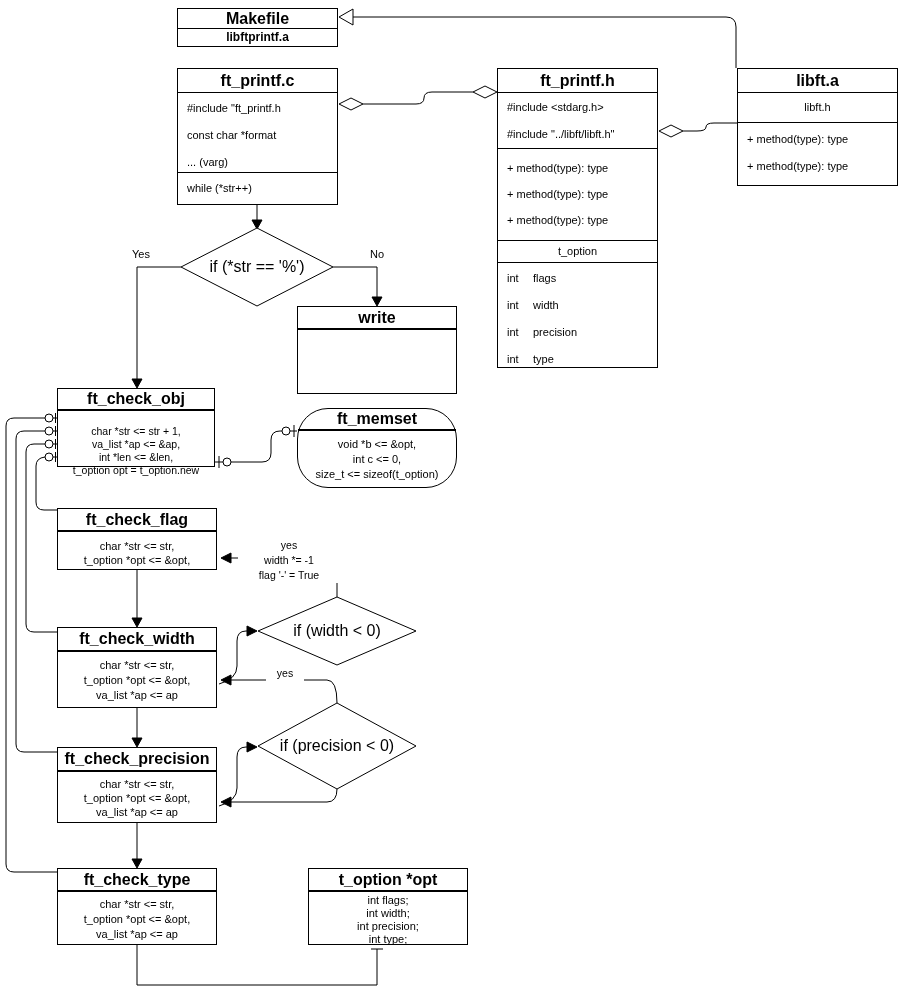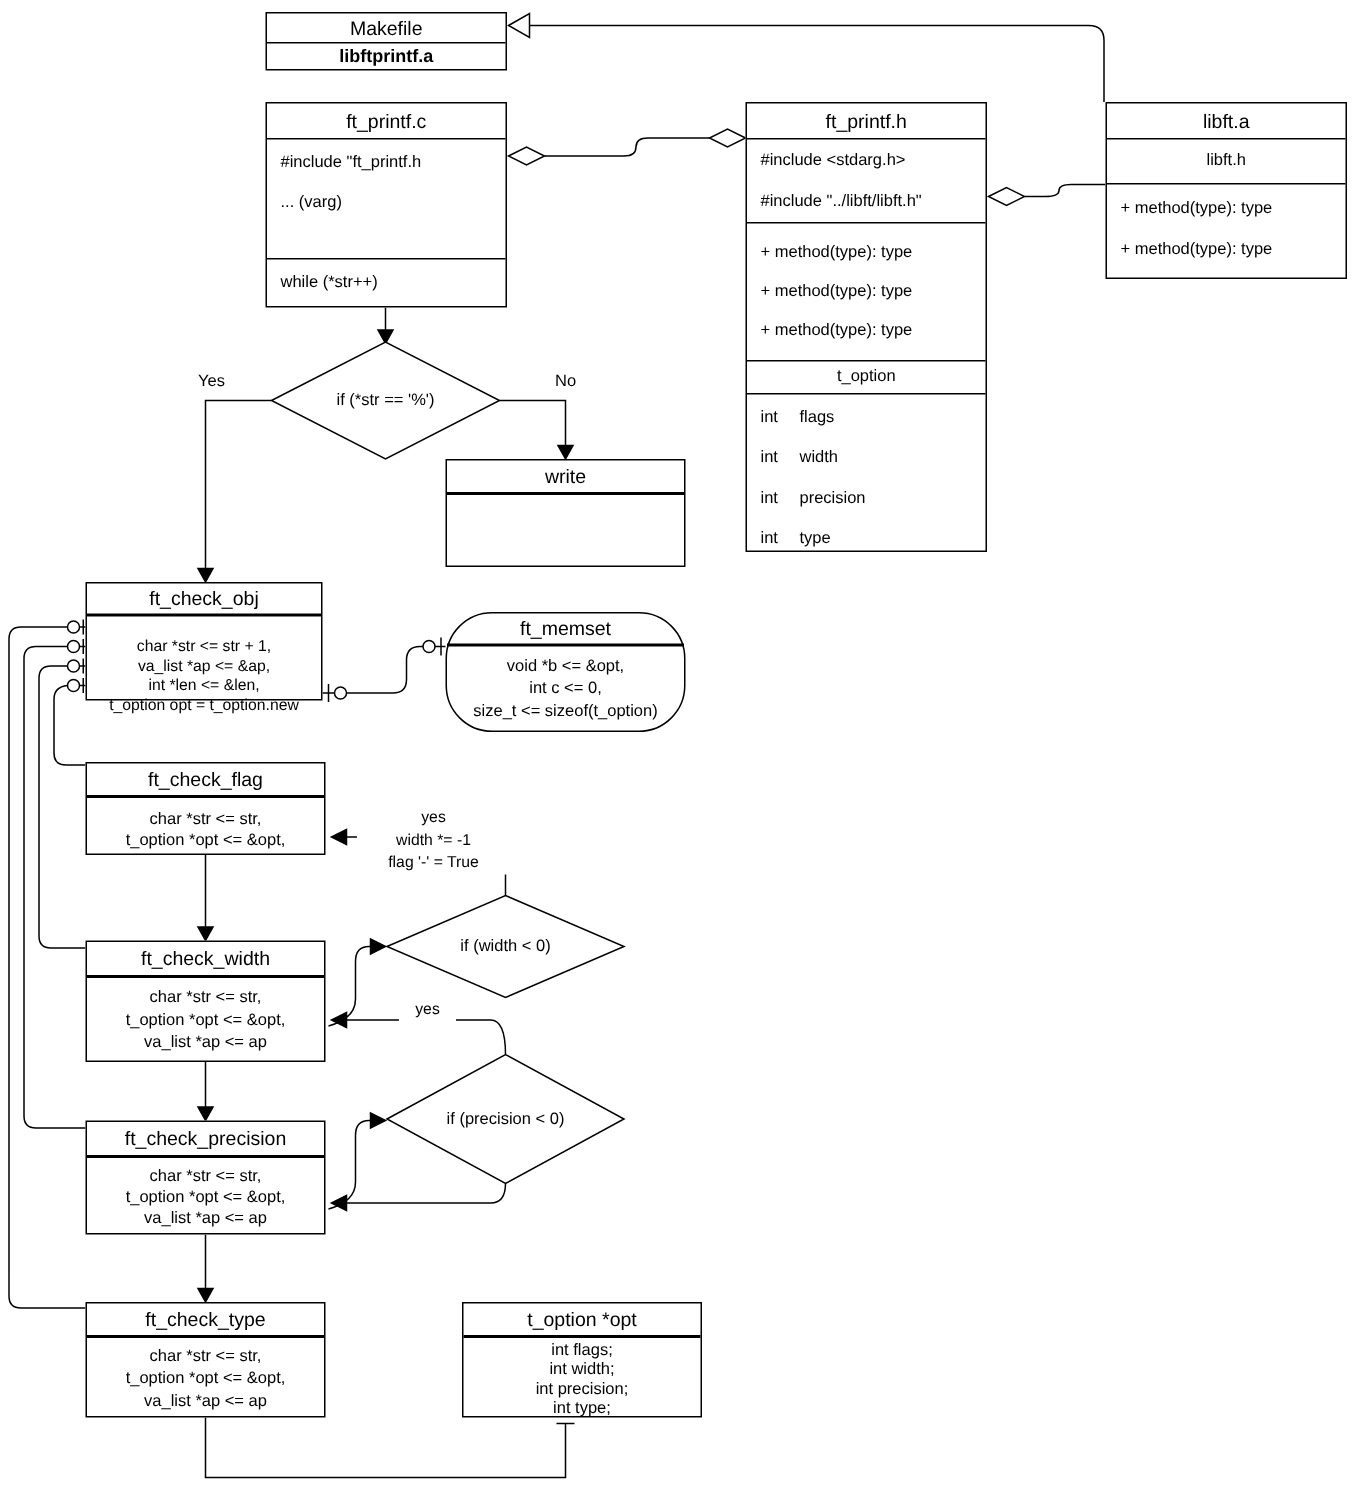--- a/index.html
+++ b/index.html
@@ -9,38 +9,38 @@
     overflow:hidden;
   }
   svg.wires { position:absolute; left:0; top:0; width:913px; height:997px; }
   svg.wires * { vector-effect:non-scaling-stroke; }
 
   .box {
     position:absolute; background:#fff; border:1px solid #000;
     box-sizing:border-box; font-size:11px; line-height:1.2;
   }
   .hdr {
-    font-weight:normal; text-align:center; font-size:13px;
+    font-weight:bold; text-align:center; font-size:16px;
     border-bottom:1px solid #000; display:flex; align-items:center; justify-content:center;
   }
   .flow .hdr { border-bottom:2.5px solid #000; }
   .sec { border-bottom:1px solid #000; box-sizing:border-box; }
   .sec:last-child { border-bottom:none; }
   .attrs { padding:4px 9px; text-align:left; }
   .attrs .ln { height:27px; line-height:27px; white-space:nowrap; }
   .attrs .ln.m { height:26px; line-height:26px; }
   .crow { text-align:center; display:flex; align-items:center; justify-content:center; }
   .fields { padding:4px 9px; }
   .fields .fl { height:27px; line-height:27px; white-space:nowrap; }
   .fields .fl .t { display:inline-block; width:26px; }
   .cbody { text-align:center; }
   .cbody .ln { white-space:nowrap; }
   .dia-label {
     position:absolute; display:flex; align-items:center; justify-content:center;
-    text-align:right; font-size:11px;
+    text-align:right; font-size:16px;
   }
   .edge-label { position:absolute; font-size:11px; background:#fff; padding:0 2px; }
   .edge-label.c { text-align:center; line-height:15px; font-size:10.5px; }
 </style>
 </head>
 <body>
 
 <div class="canvas">
 
   <svg class="wires" xmlns="http://www.w3.org/2000/svg" width="913" height="997" viewBox="0 0 913 997" stroke="#000" fill="none" stroke-width="1">
@@ -117,20 +117,21 @@
 
   <div class="box" style="left:177px;top:8px;width:161px;height:39px;">
     <div class="hdr" style="height:19px;">Makefile</div>
     <div class="crow" style="height:17px;font-weight:bold;font-size:12px;">libftprintf.a</div>
   </div>
 
   <div class="box" style="left:177px;top:68px;width:161px;height:137px;">
     <div class="hdr" style="height:23px;">ft_printf.c</div>
     <div class="sec attrs" style="height:80px;padding-top:2px;">
       <div class="ln">#include "ft_printf.h</div>
+      <div class="ln">const char *format</div>
       <div class="ln">... (varg)</div>
     </div>
     <div class="sec attrs" style="height:31px;padding-top:0;">
       <div class="ln" style="height:30px;line-height:30px;">while (*str++)</div>
     </div>
   </div>
 
   <div class="box" style="left:497px;top:68px;width:161px;height:300px;">
     <div class="hdr" style="height:23px;">ft_printf.h</div>
     <div class="sec attrs" style="height:56px;padding-top:1px;">
@@ -153,21 +154,21 @@
 
   <div class="box" style="left:737px;top:68px;width:161px;height:118px;">
     <div class="hdr" style="height:23px;">libft.a</div>
     <div class="sec crow" style="height:30px;">libft.h</div>
     <div class="sec attrs" style="height:62px;padding-top:3px;">
       <div class="ln">+ method(type): type</div>
       <div class="ln">+ method(type): type</div>
     </div>
   </div>
 
-  <div class="box flow" style="left:297px;top:306px;width:160px;height:72px;">
+  <div class="box flow" style="left:297px;top:306px;width:160px;height:88px;">
     <div class="hdr" style="height:21px;">write</div>
   </div>
 
   <div class="box flow" style="left:57px;top:388px;width:158px;height:79px;">
     <div class="hdr" style="height:20px;">ft_check_obj</div>
     <div class="cbody" style="padding-top:14px;line-height:13px;font-size:10.5px;">
       <div class="ln">char *str &lt;= str + 1,</div>
       <div class="ln">va_list *ap &lt;= &amp;ap,</div>
       <div class="ln">int *len &lt;= &amp;len,</div>
       <div class="ln">t_option opt = t_option.new</div>

